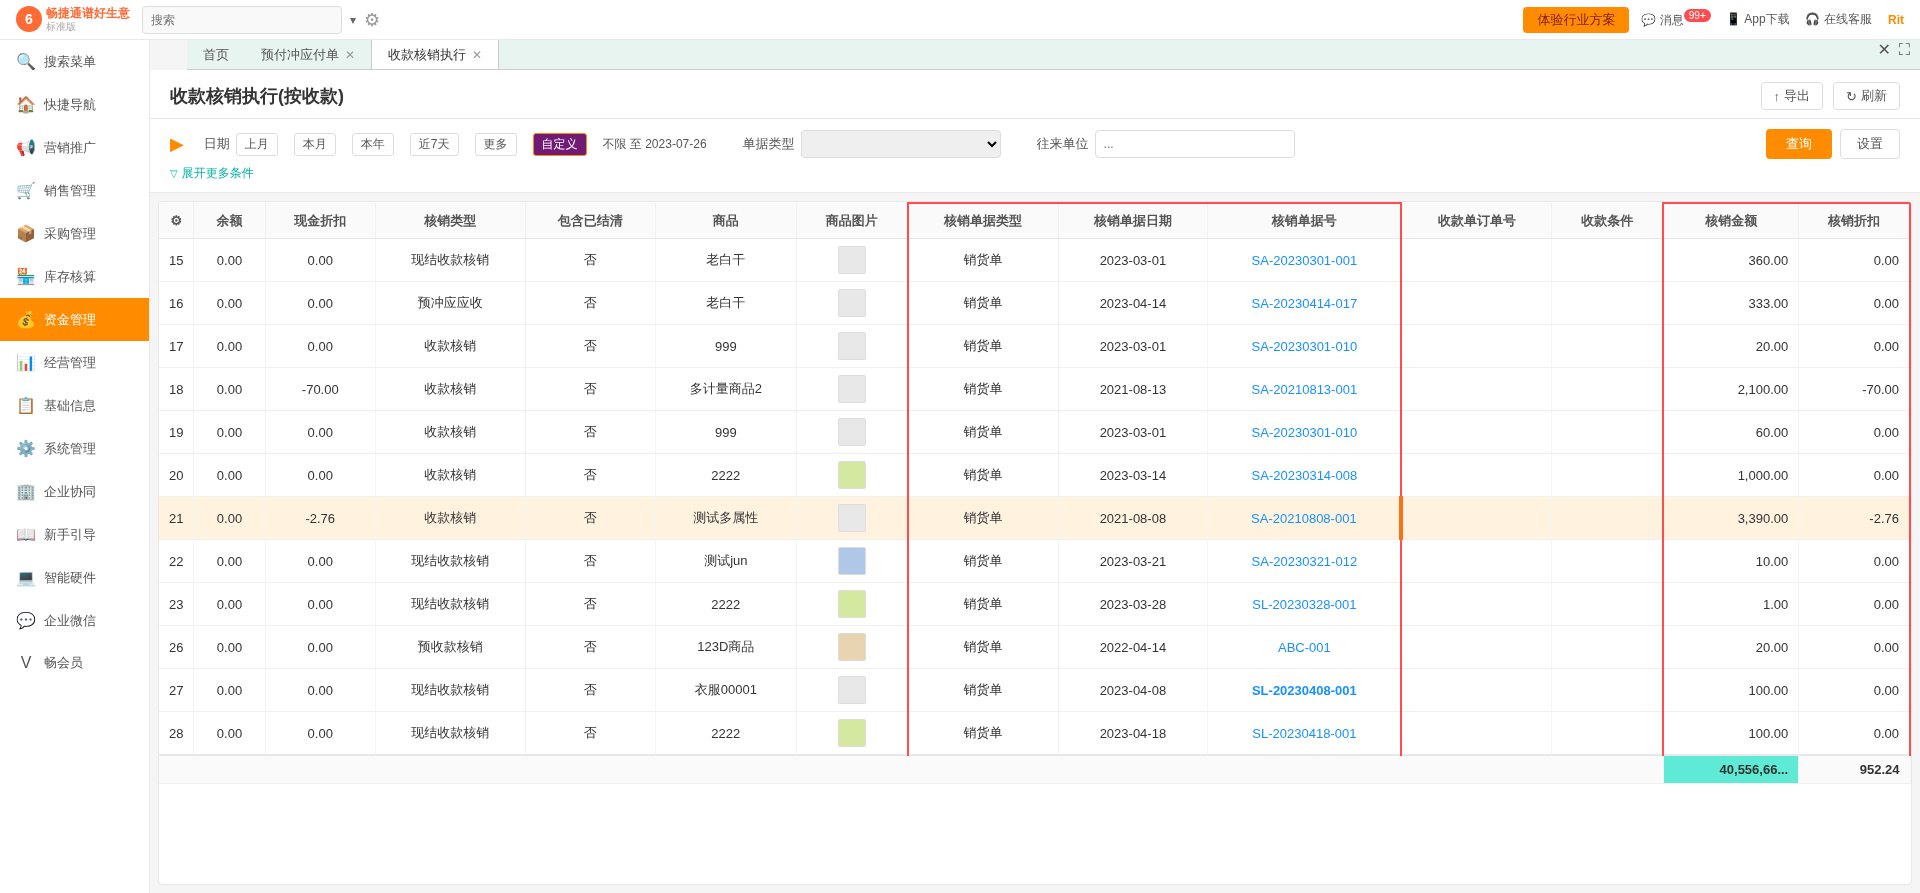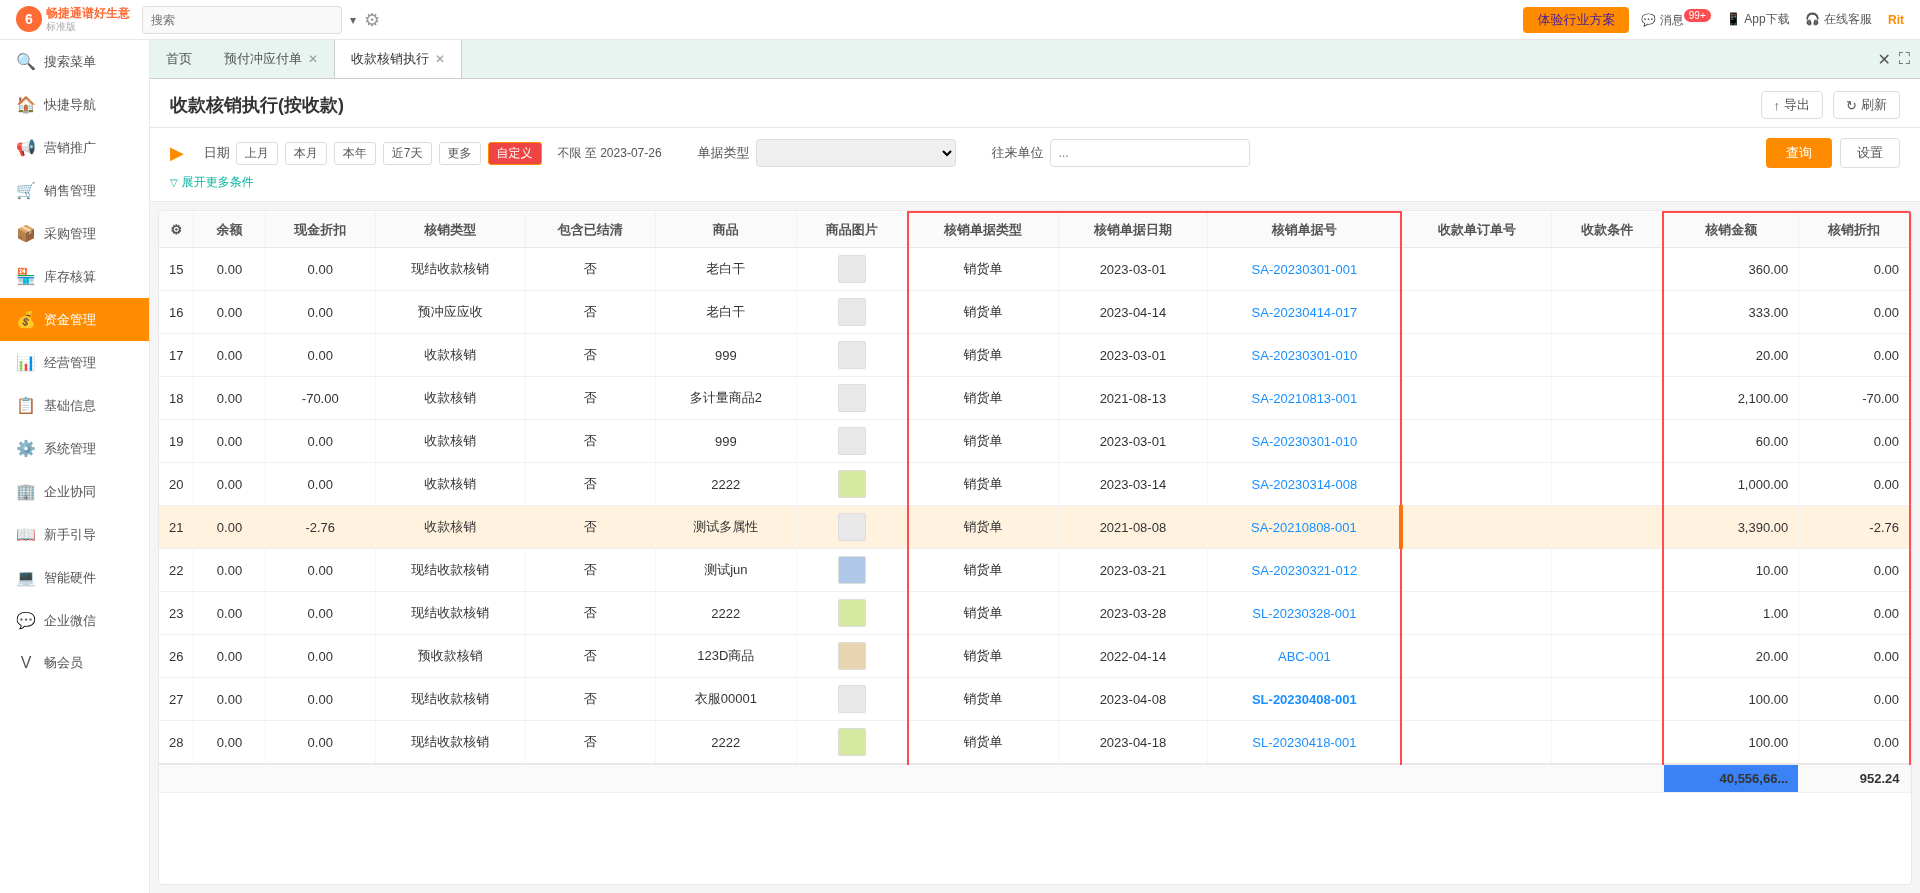--- a/index.html
+++ b/index.html
@@ -5,38 +5,38 @@
     * { box-sizing: border-box; margin: 0; padding: 0; }
     body { font-family: "Microsoft YaHei", Arial, sans-serif; font-size: 13px; background: #f5f5f5; color: #333; width: 1920px; height: 893px; overflow: hidden; display: flex; flex-direction: column; }
 
     
     .top-bar { height: 40px; background: #fff; display: flex; align-items: center; padding: 0 16px; border-bottom: 1px solid #e8e8e8; gap: 12px; flex-shrink: 0; }
     .top-bar-logo { font-size: 12px; color: #666; display: flex; align-items: center; gap: 4px; }
     .top-bar-logo .logo-icon { width: 26px; height: 26px; background: #ff6b35; border-radius: 50%; display: flex; align-items: center; justify-content: center; color: #fff; font-size: 14px; font-weight: bold; }
     .top-bar-search { flex: 1; display: flex; align-items: center; gap: 8px; }
     .top-bar-search input { width: 200px; height: 28px; border: 1px solid #ddd; border-radius: 4px; padding: 0 8px; font-size: 12px; background: #f9f9f9; }
     .top-bar-dropdown { display: flex; align-items: center; gap: 4px; cursor: pointer; color: #666; font-size: 12px; }
-    .top-bar-btn { background: #ff8c00; color: #4c1d95; border: none; border-radius: 4px; padding: 4px 14px; cursor: pointer; font-size: 13px; }
+    .top-bar-btn { background: #ff8c00; color: #7f1d1d; border: none; border-radius: 4px; padding: 4px 14px; cursor: pointer; font-size: 13px; }
     .top-bar-right { margin-left: auto; display: flex; align-items: center; gap: 16px; font-size: 12px; color: #555; }
     .badge { background: #ff4d4f; color: #fff; border-radius: 10px; padding: 1px 5px; font-size: 10px; vertical-align: super; }
 
     
     .main-layout { display: flex; flex: 1; overflow: hidden; }
 
     
     .sidebar { width: 150px; background: #fff; border-right: 1px solid #e8e8e8; display: flex; flex-direction: column; flex-shrink: 0; }
     .sidebar-item { display: flex; align-items: center; gap: 8px; padding: 12px 16px; cursor: pointer; color: #555; font-size: 13px; transition: background 0.2s; }
     .sidebar-item.active { background: #ff8c00; color: #fff; }
     .sidebar-item .s-icon { font-size: 16px; width: 20px; text-align: center; }
 
     
     .content-area { flex: 1; display: flex; flex-direction: column; overflow: hidden; }
 
     
-    .tab-bar { height: 39px; background: #e8f4f0; display: flex; align-items: center; border-bottom: 1px solid #ccc; flex-shrink: 0; position: relative; }
+    .tab-bar { height: 30px; background: #e8f4f0; display: flex; align-items: flex-start; border-bottom: 1px solid #ccc; flex-shrink: 0; position: relative; margin-left: 37px; }
     .tab-item { display: flex; align-items: center; gap: 6px; padding: 0 16px; height: 100%; cursor: pointer; font-size: 13px; color: #555; border-right: 1px solid #ccc; }
     .tab-item.active { background: #fff; color: #333; font-weight: 500; }
     .tab-item .tab-close { color: #999; font-size: 12px; cursor: pointer; }
     .tab-home { padding: 0 16px; height: 100%; display: flex; align-items: center; font-size: 13px; color: #555; cursor: pointer; }
     .tab-bar-right { margin-left: auto; display: flex; align-items: center; gap: 8px; padding-right: 10px; }
     .tab-bar-right span { cursor: pointer; color: #555; font-size: 16px; }
 
     
     .page-content { flex: 1; display: flex; flex-direction: column; overflow: hidden; background: #f5f5f5; padding: 0; }
 
@@ -44,23 +44,23 @@
     .page-header { background: #fff; padding: 12px 20px 8px; border-bottom: 1px solid #e8e8e8; display: flex; align-items: center; justify-content: space-between; flex-shrink: 0; }
     .page-title { font-size: 18px; font-weight: 600; color: #333; }
     .page-header-actions { display: flex; gap: 10px; align-items: center; }
     .btn-outline { border: 1px solid #ddd; background: #fff; color: #555; border-radius: 4px; padding: 4px 12px; cursor: pointer; font-size: 13px; display: flex; align-items: center; gap: 4px; }
 
     
     .filter-bar { background: #fff; padding: 10px 20px; border-bottom: 1px solid #e8e8e8; flex-shrink: 0; }
     .filter-row { display: flex; align-items: center; gap: 16px; flex-wrap: wrap; }
     .filter-item { display: flex; align-items: center; gap: 6px; font-size: 13px; justify-content: flex-end; }
     .filter-item label { color: #555; white-space: nowrap; }
-    .filter-date-btns { display: flex; gap: 7px; }
+    .filter-date-btns { display: flex; gap: 16px; }
     .date-btn { padding: 2px 8px; border: 1px solid #ddd; border-radius: 3px; cursor: pointer; font-size: 12px; color: #555; background: #fff; }
-    .date-btn.custom { background: #ef4444; color: #fff; border-color: #ff8c00; }
+    .date-btn.custom { background: #701a75; color: #fff; border-color: #ff8c00; }
     .filter-input { height: 28px; border: 1px solid #ddd; border-radius: 4px; padding: 0 8px; font-size: 12px; min-width: 160px; }
     .filter-select { height: 28px; border: 1px solid #ddd; border-radius: 4px; padding: 0 8px; font-size: 12px; min-width: 160px; }
     .btn-query { background: #ff8c00; color: #fff; border: none; border-radius: 4px; padding: 5px 20px; cursor: pointer; font-size: 13px; }
     .btn-settings { background: #fff; color: #555; border: 1px solid #ddd; border-radius: 4px; padding: 5px 16px; cursor: pointer; font-size: 13px; }
     .expand-more { display: flex; align-items: center; gap: 4px; color: #09b5a0; cursor: pointer; font-size: 12px; margin: 6px 0 0; }
     .expand-more .arrow { font-size: 10px; }
 
     
     .table-wrapper { flex: 1; overflow: auto; padding: 0; background: #fff; margin: 8px; border-radius: 4px; border: 1px solid #e8e8e8; }
     .data-table { width: 100%; border-collapse: collapse; font-size: 13px; min-width: 1600px; }
@@ -488,21 +488,21 @@
       <td style="border-right:2px solid #ff4d4f;"><a class="link-text">SL-20230418-001</a></td>
       <td></td>
       <td></td>
       <td style="border-left:2px solid #ff4d4f;text-align:right;" class="">100.00</td>
       <td style="border-right:2px solid #ff4d4f;text-align:right;" class="">0.00</td>
     </tr>
             </tbody>
           <tfoot>
             <tr>
               <td colspan="12" style="text-align:right;padding:6px 10px;font-weight:600;background:#fafafa;border-top:2px solid #e8e8e8;"></td>
-              <td style="text-align:right;padding:6px 10px;font-weight:600;background:#3b82f6;border-top:2px solid #e8e8e8;">40,556,66...</td>
+              <td style="text-align:right;padding:6px 10px;font-weight:600;background:#5eead4;border-top:2px solid #e8e8e8;">40,556,66...</td>
               <td style="text-align:right;padding:6px 10px;font-weight:600;background:#fafafa;border-top:2px solid #e8e8e8;">952.24</td>
             </tr>
           </tfoot>
         </table>
       </div>
     </div>
   </div>
 </div>
 
 </body></html>

